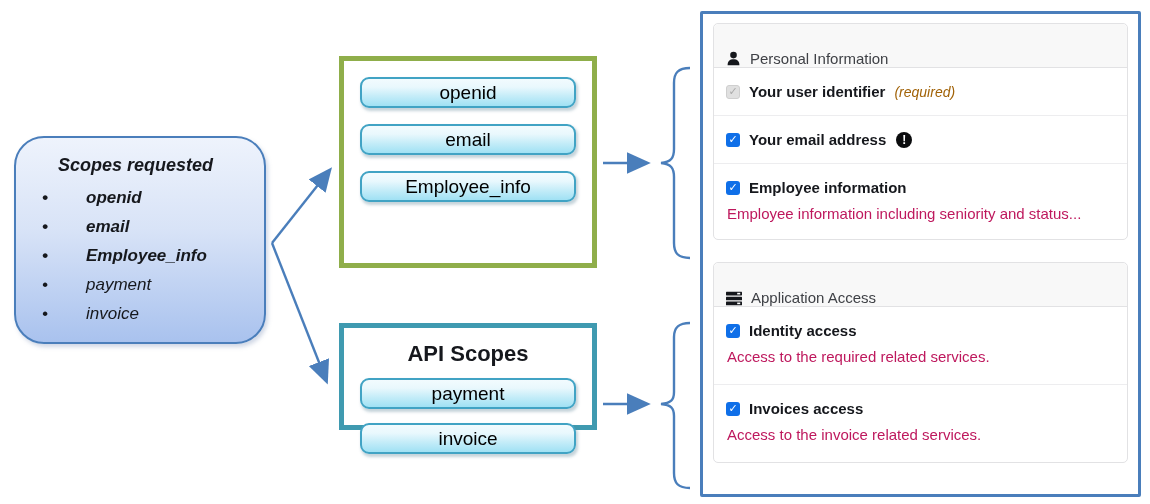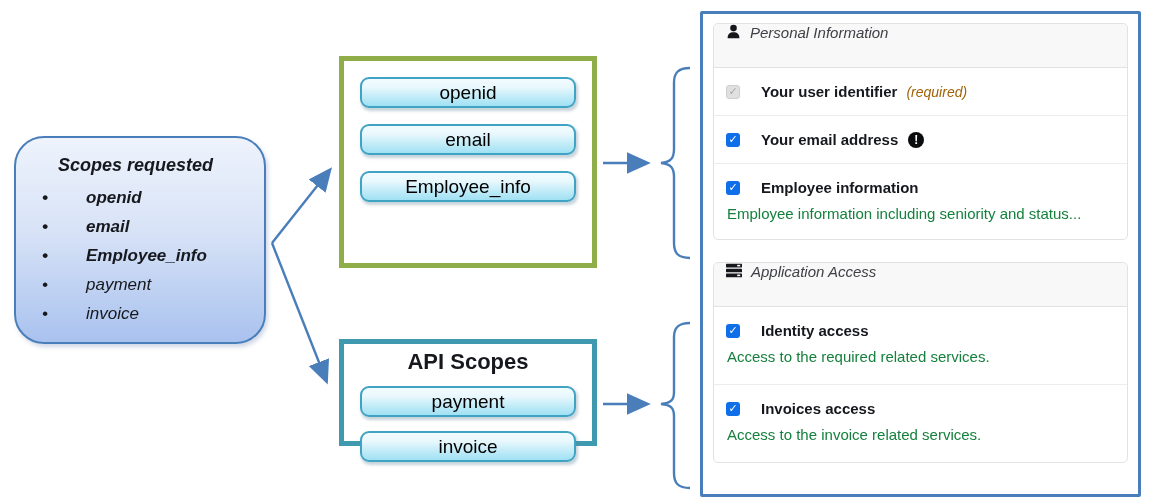--- a/index.html
+++ b/index.html
@@ -39,21 +39,21 @@
     font-style:italic;
   }
   .req-title{font-size:18px;font-weight:700;padding-left:18px;margin-bottom:7px;}
   .req-item{font-size:17px;line-height:29px;position:relative;padding-left:46px;}
   .req-item::before{content:"•";position:absolute;left:2px;font-size:17px;}
   .req-item.bold{font-weight:700;}
 
   
   .group-box{position:absolute;left:339px;width:258px;background:#fff;z-index:2;}
   .identity-box{top:56px;height:212px;border:5px solid var(--identity-border);padding-top:16px;}
-  .api-box{top:339px;height:107px;border:5px solid var(--api-border);padding-top:5px;}
+  .api-box{top:323px;height:107px;border:5px solid var(--api-border);padding-top:13px;}
   .group-title{text-align:center;font-size:22px;font-weight:700;margin-bottom:11px;}
   .pill{
     width:216px;height:31px;margin:0 auto 16px auto;
     border:2px solid var(--pill-border);border-radius:9px;
     background:linear-gradient(to bottom,#f2fbfe 0%,var(--pill-top) 30%,#c3ecf8 65%,var(--pill-bottom) 100%);
     box-shadow:1.5px 2.5px 3px rgba(90,130,150,.35);
     display:flex;align-items:center;justify-content:center;
     font-size:19px;color:#000;
   }
   .api-box .pill{margin-bottom:14px;}
@@ -62,30 +62,30 @@
   .panel{
     position:absolute;left:700px;top:11px;width:441px;height:486px;z-index:2;
     background:#fff;border:3px solid var(--accent-blue);border-radius:2px;
     padding:9px 10px;
   }
   .card{border:1px solid var(--card-border);border-radius:5px;background:#fff;}
   .card + .card{margin-top:22px;}
   .card-header{
     background:var(--header-bg);border-bottom:1px solid var(--card-border);
     border-radius:5px 5px 0 0;height:44px;
-    display:flex;align-items:flex-start;gap:9px;padding:0 12px;
-    font-size:15px;color:#3f4146;font-style:italic;
+    display:flex;align-items:flex-end;gap:9px;padding:0 12px;
+    font-size:15px;color:#3f4146;
   }
   .card-header .hicon{display:flex;align-items:center;}
   .crow{padding:15px 12px;border-bottom:1px solid #ededef;}
   .crow:last-child{border-bottom:none;}
   .crow-line{display:flex;align-items:center;gap:9px;}
-  .clabel{font-size:15px;font-weight:700;color:var(--text-dark);margin-left:12px;}
+  .clabel{font-size:15px;font-weight:700;color:var(--text-dark);}
   .cnote{font-size:14px;font-style:italic;color:#a16207;}
-  .cdesc{font-size:15px;color:#15803d;margin:9px 0 2px 0;}
+  .cdesc{font-size:15px;color:#be185d;margin:9px 0 2px 0;}
   .pad-desc .cdesc{margin-left:1px;}
   .crow.tall{padding-bottom:17px;}
 
   .cb{
     width:14px;height:14px;border-radius:3px;flex:0 0 auto;
     display:inline-flex;align-items:center;justify-content:center;
   }
   .cb.checked{background:var(--cb-blue);}
   .cb.checked::after{content:"✓";color:#fff;font-size:11px;font-weight:700;line-height:1;}
   .cb.disabled{background:#e0e0e0;border:1px solid #cfcfcf;}

